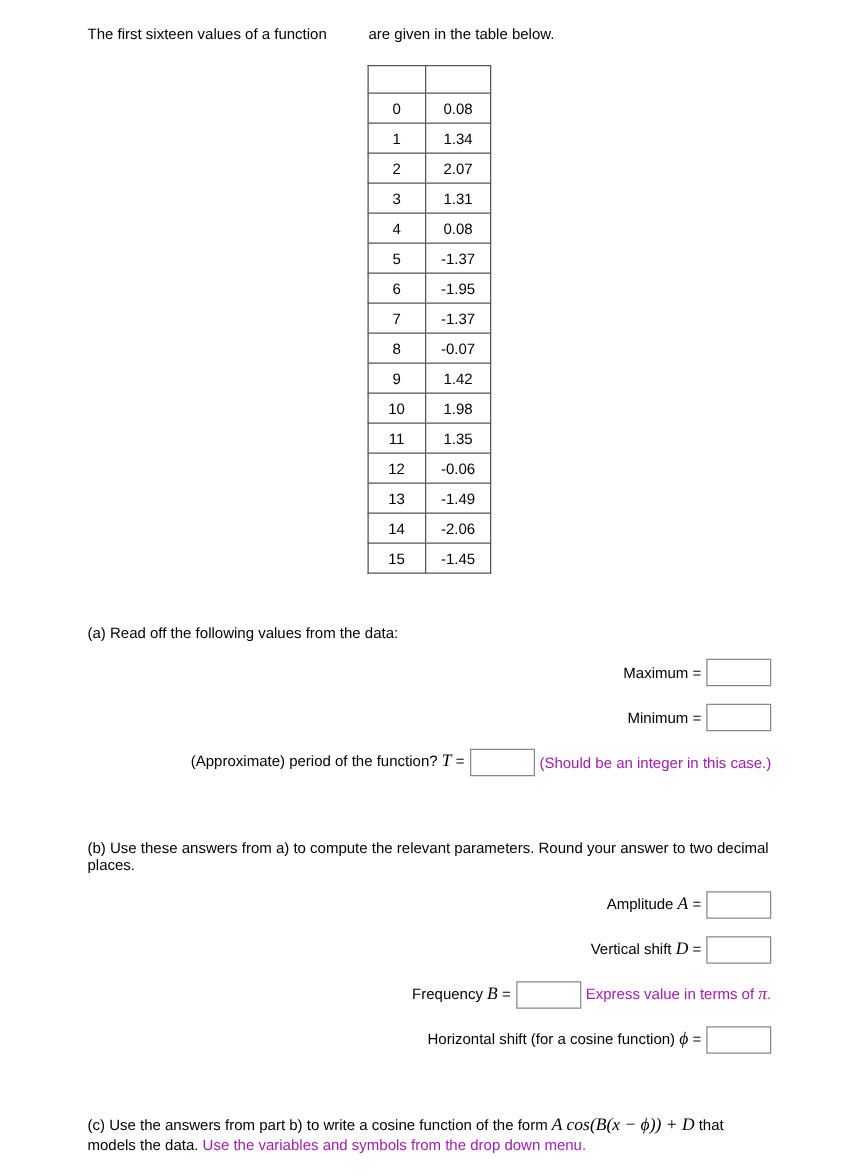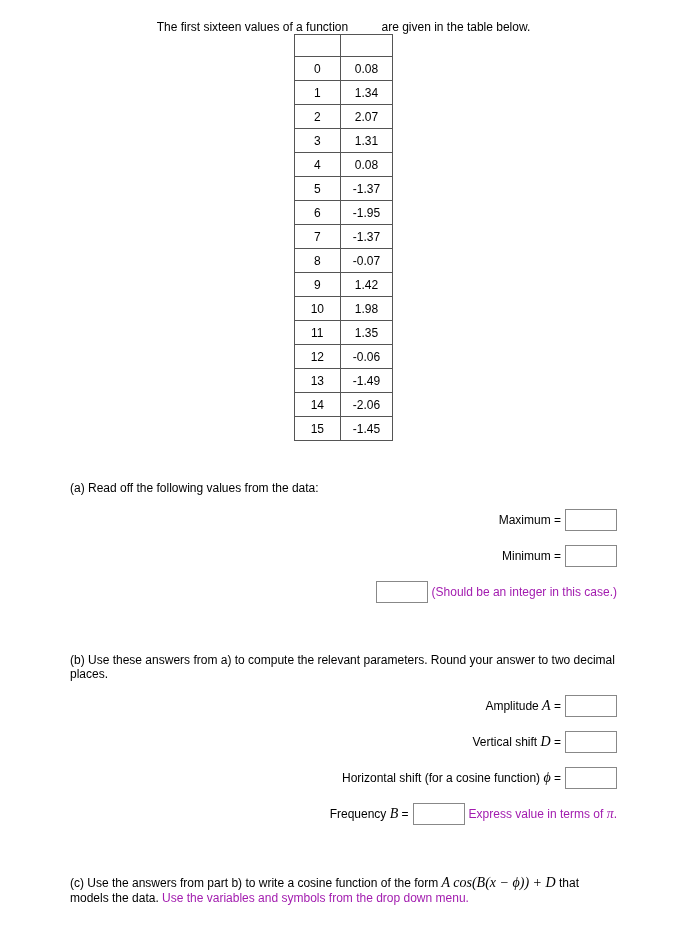--- a/index.html
+++ b/index.html
@@ -12,21 +12,21 @@
       font-size: 12px;
       color: #000;
       background: #fff;
       padding: 20px 0;
       width: 687px;
     }
     .content {
       padding: 0 70px;
     }
     .intro {
-      text-align: center;
+      margin-bottom: 18px;
     }
     .intro-left {
       display: inline;
     }
     .intro-right {
       display: inline;
       margin-left: 30px;
     }
     .data-table {
       border-collapse: collapse;
@@ -169,58 +169,61 @@
       <label>Maximum =</label>
       <input type="text" class="answer-box" style="">
     </div>
 
     <div class="question-row">
       <label>Minimum =</label>
       <input type="text" class="answer-box" style="">
     </div>
 
     <div class="question-row">
+      <label>
+        <span>(Approximate) period of the function? </span><span class="math-var">T</span><span> =</span>
+      </label>
       <input type="text" class="answer-box" style="">
       <span class="hint-blue">(Should be an integer in this case.)</span>
     </div>
   </div>
 
   <div class="section">
     <div class="part-intro">(b) Use these answers from a) to compute the relevant parameters. Round your answer to two decimal places.</div>
 
     <div class="question-row">
       <label>
         <span>Amplitude </span><span class="math-var">A</span><span> =</span>
       </label>
       <input type="text" class="answer-box" style="">
     </div>
 
     <div class="question-row">
       <label>
         <span>Vertical shift </span><span class="math-var">D</span><span> =</span>
-      </label>
-      <input type="text" class="answer-box" style="">
-    </div>
-
-    <div class="question-row">
-      <label>
-        <span>Horizontal shift (for a cosine function) </span><span class="math-var">ϕ</span><span> =</span>
       </label>
       <input type="text" class="answer-box" style="">
     </div>
 
     <div class="question-row">
       <label>
         <span>Frequency </span><span class="math-var">B</span><span> =</span>
       </label>
       <input type="text" class="answer-box" style="">
       <span class="hint-blue">
         <span>Express value in terms of </span><span class="math-var">π</span><span>.</span>
       </span>
     </div>
+
+    <div class="question-row">
+      <label>
+        <span>Horizontal shift (for a cosine function) </span><span class="math-var">ϕ</span><span> =</span>
+      </label>
+      <input type="text" class="answer-box" style="">
+    </div>
   </div>
 
   <div class="section">
     <div class="part-intro">
       <span>(c) Use the answers from part b) to write a cosine function of the form </span><span class="math-var">A cos(B(x − ϕ)) + D</span><span> that models the data. </span><span class="hint-blue">Use the variables and symbols from the drop down menu.</span>
     </div>
 
   </div>
 
 </div>

